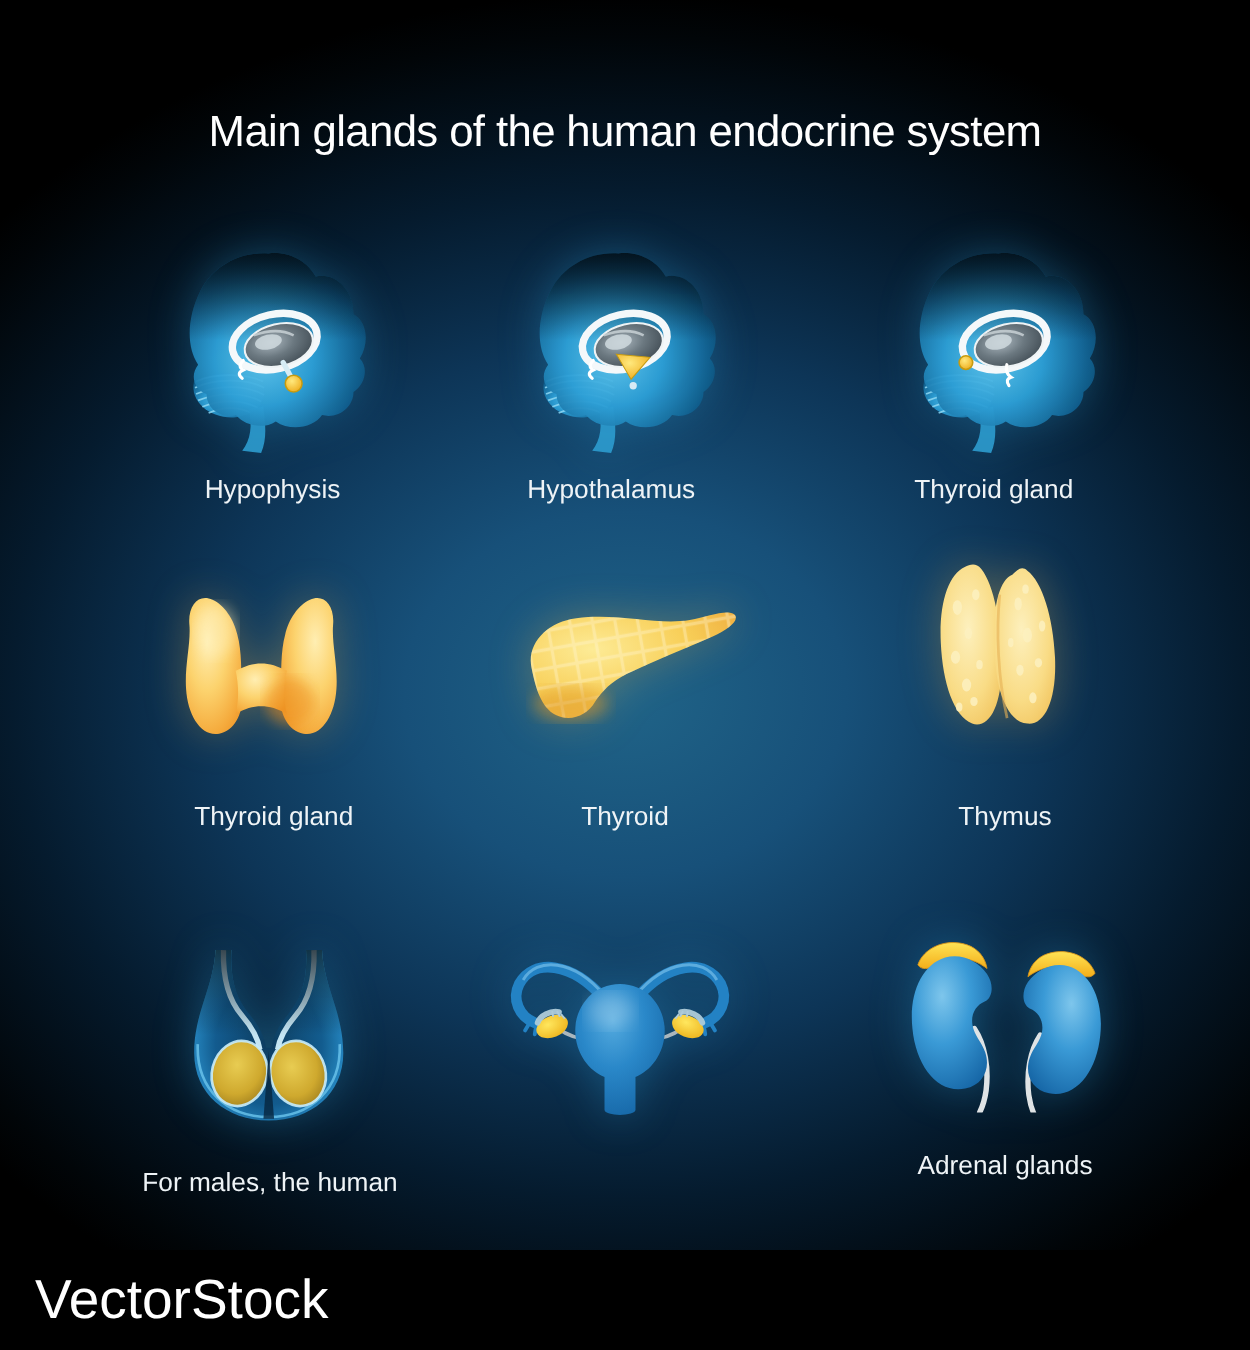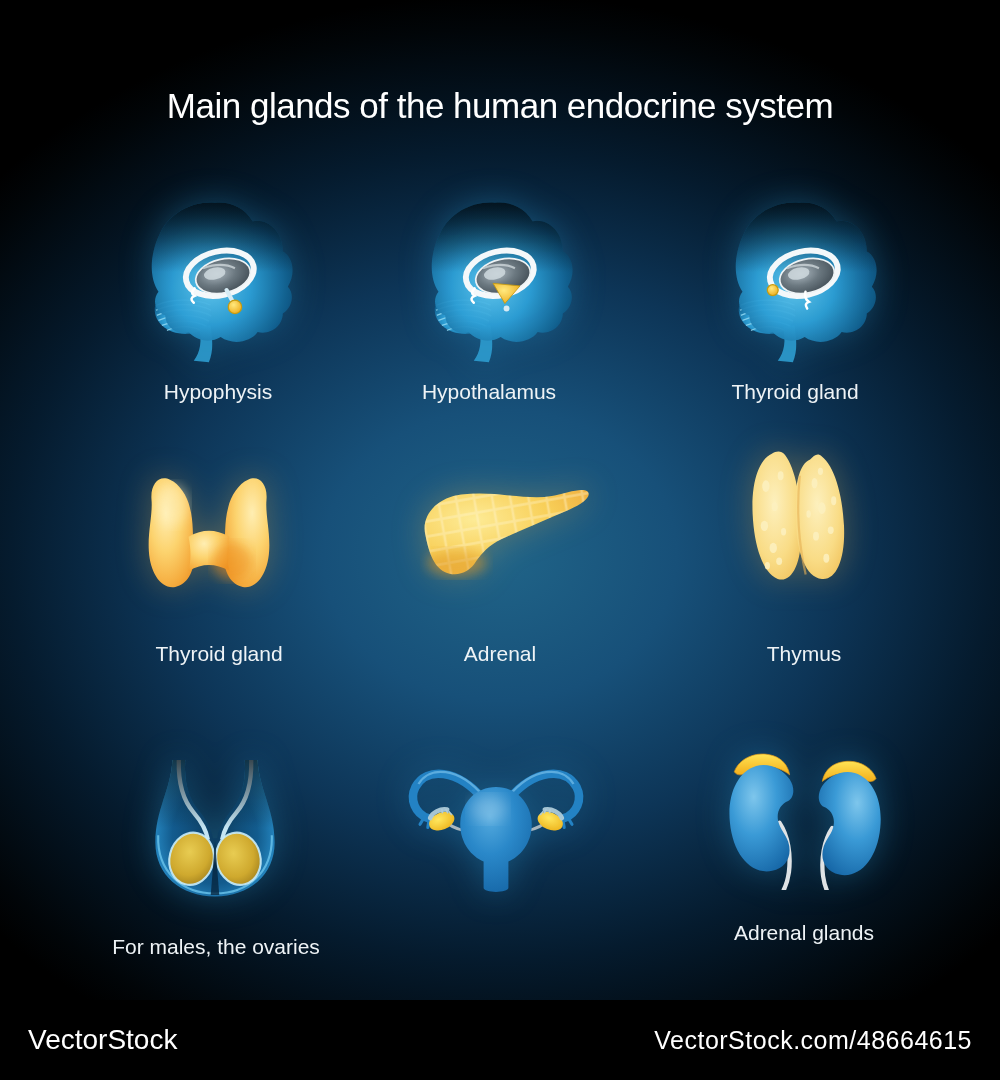--- a/index.html
+++ b/index.html
@@ -23,21 +23,21 @@
     color:#eef3f6;font-size:21px;font-weight:400;white-space:nowrap;margin-top:14px;
   }
   .fig{position:absolute;}
   .glow-blue{filter:drop-shadow(0 0 16px rgba(45,155,210,0.35));}
   .glow-warm{filter:drop-shadow(0 0 16px rgba(240,180,70,0.30));}
   .footer{
     position:absolute;left:0;top:1000px;width:1000px;height:80px;
     background:#000;display:flex;align-items:center;justify-content:space-between;
     padding:0 28px;box-sizing:border-box;
   }
-  .brand{color:#fff;font-size:28px;font-weight:500;letter-spacing:0;}
+  .brand{color:#fff;font-size:44px;font-weight:500;letter-spacing:0;}
   .credit{color:#fff;font-size:25px;font-weight:400;letter-spacing:0.5px;}
 </style>
 </head>
 <body>
 
 <div id="stage">
 
   <svg width="0" height="0" style="position:absolute" aria-hidden="true">
     <defs>
       <radialGradient id="gBrain" cx="42%" cy="60%" r="70%">
@@ -212,21 +212,21 @@
   </svg>
   <div class="lbl" style="left:219px;top:628px">Thyroid gland</div>
 
   <svg class="fig glow-warm" style="left:406px;top:472px" width="186" height="127" viewBox="0 0 250 170">
     <g>
       <path d="M 26,84 C 20,58 42,34 74,30 C 120,24 160,38 196,32 C 216,28 236,20 244,26 C 250,32 238,42 220,50 C 188,64 158,76 128,90 C 112,98 102,108 94,120 C 86,134 68,142 52,134 C 36,126 30,104 26,84 Z" fill="url(#gPanc)"></path>
       <path d="M 26,84 C 20,58 42,34 74,30 C 120,24 160,38 196,32 C 216,28 236,20 244,26 C 250,32 238,42 220,50 C 188,64 158,76 128,90 C 112,98 102,108 94,120 C 86,134 68,142 52,134 C 36,126 30,104 26,84 Z" fill="url(#pancPattern)" opacity="0.75"></path>
       <ellipse cx="68" cy="122" rx="40" ry="18" fill="#e09a28" opacity="0.5" filter="url(#blur8)"></ellipse>
     </g>
   </svg>
-  <div class="lbl" style="left:500px;top:628px">Adrenal</div>
+  <div class="lbl" style="left:500px;top:628px">Thyroid</div>
 
   <svg class="fig glow-warm" style="left:732px;top:442px" width="140" height="150" viewBox="0 0 190 200">
     <g>
       <path d="M 54,14 C 36,22 26,54 28,96 C 30,140 42,176 62,184 C 80,190 94,166 94,122 C 94,76 86,34 72,16 C 66,9 60,11 54,14 Z" fill="url(#gThymus)"></path>
       <path d="M 106,22 C 90,28 84,62 86,104 C 88,148 100,182 122,184 C 142,186 154,156 152,112 C 150,68 138,30 122,18 C 116,12 111,17 106,22 Z" fill="url(#gThymus)"></path>
       <path d="M92,44 C88,84 90,134 100,178" stroke="#e6b055" stroke-width="3" opacity="0.6" fill="none"></path>
       <g fill="#fdf1c0" opacity="0.85">
         <ellipse cx="46" cy="58" rx="5" ry="8"></ellipse>
           <ellipse cx="58" cy="86" rx="4" ry="6"></ellipse>
         <ellipse cx="44" cy="112" rx="5" ry="7"></ellipse>
@@ -253,21 +253,21 @@
       <path d="M 40,4 L 58,4 C 56,38 64,60 78,76 C 88,88 95,100 97,114 L 103,114 C 105,100 112,88 122,76 C 136,60 144,38 142,4 L 160,4 C 162,46 184,74 184,120 C 184,166 148,196 100,196 C 52,196 16,166 16,120 C 16,74 38,46 40,4 Z" fill="url(#gPouch)" opacity="0.97"></path>
       <path d="M 20,110 C 18,162 54,192 100,192 C 146,192 182,162 180,110" stroke="#6cc6ee" stroke-width="3" fill="none" opacity="0.8"></path>
       <path d="M 49,4 C 48,40 56,62 70,78 C 82,92 88,104 90,116" stroke="#cfeefb" stroke-width="6" fill="none" opacity="0.95"></path>
       <path d="M 151,4 C 152,40 144,62 130,78 C 118,92 112,104 110,116" stroke="#cfeefb" stroke-width="6" fill="none" opacity="0.95"></path>
       <ellipse cx="67" cy="143" rx="31" ry="37" transform="rotate(14 67 143)" fill="url(#gTestis)" stroke="rgba(198,236,252,0.9)" stroke-width="3"></ellipse>
       <ellipse cx="133" cy="143" rx="31" ry="37" transform="rotate(-14 133 143)" fill="url(#gTestis)" stroke="rgba(198,236,252,0.9)" stroke-width="3"></ellipse>
       <path d="M 100,118 L 94,194 L 106,194 Z" fill="#06263e" opacity="0.8"></path>
       <path d="M 40,4 L 58,4 C 56,38 64,60 78,76 C 88,88 95,100 97,114 L 103,114 C 105,100 112,88 122,76 C 136,60 144,38 142,4 L 160,4 C 162,46 184,74 184,120 C 184,166 148,196 100,196 C 52,196 16,166 16,120 C 16,74 38,46 40,4 Z" fill="url(#gDarkTop)" opacity="0.85"></path>
     </g>
   </svg>
-  <div class="lbl" style="left:216px;top:921px">For males, the ovaries</div>
+  <div class="lbl" style="left:216px;top:921px">For males, the human</div>
 
   <svg class="fig glow-blue" style="left:403px;top:739px" width="186" height="159" viewBox="0 0 240 205">
     <g>
       <path d="M 104,78 C 70,38 30,36 16,62 C 8,78 16,96 32,102" stroke="#2382c4" stroke-width="11" fill="none" stroke-linecap="round"></path>
       <path d="M 104,74 C 72,36 34,34 20,58" stroke="rgba(130,200,240,0.6)" stroke-width="3" fill="none"></path>
       <path d="M 28,100 l -6,10 M 34,102 l -2,12 M 38,100 l 4,10" stroke="#2382c4" stroke-width="4" fill="none" stroke-linecap="round"></path>
       <path d="M 136,78 C 170,38 210,36 224,62 C 232,78 224,96 208,102" stroke="#2382c4" stroke-width="11" fill="none" stroke-linecap="round"></path>
       <path d="M 136,74 C 168,36 206,34 220,58" stroke="rgba(130,200,240,0.6)" stroke-width="3" fill="none"></path>
       <path d="M 212,100 l 6,10 M 206,102 l 2,12 M 202,100 l -4,10" stroke="#2382c4" stroke-width="4" fill="none" stroke-linecap="round"></path>
       <path d="M 56,108 C 70,118 84,120 96,118" stroke="#aab6bd" stroke-width="4" fill="none"></path>
@@ -294,16 +294,15 @@
         <path d="M 22,26 C 28,8 52,-4 76,4 C 88,8 96,18 98,30 C 80,16 58,16 42,26 C 34,31 26,32 22,26 Z" fill="url(#gAdrenal)" stroke="#d7941a" stroke-width="1"></path>
         <path d="M 84,96 C 96,114 100,140 97,164 C 95,178 92,184 90,188" stroke="#dfe3e5" stroke-width="6" fill="none" stroke-linecap="round"></path>
         <path d="M 52,18 C 26,26 12,58 16,96 C 20,138 44,168 74,162 C 94,158 102,140 96,122 C 92,110 84,104 82,92 C 80,80 86,70 96,66 C 104,62 106,48 98,36 C 88,22 70,13 52,18 Z" fill="url(#gKidney)"></path>
       </g>
     </g>
   </svg>
   <div class="lbl" style="left:804px;top:907px">Adrenal glands</div>
 
   <div class="footer">
     <div class="brand">VectorStock</div>
-    <div class="credit">VectorStock.com/48664615</div>
   </div>
 
 </div>
 
 </body></html>

